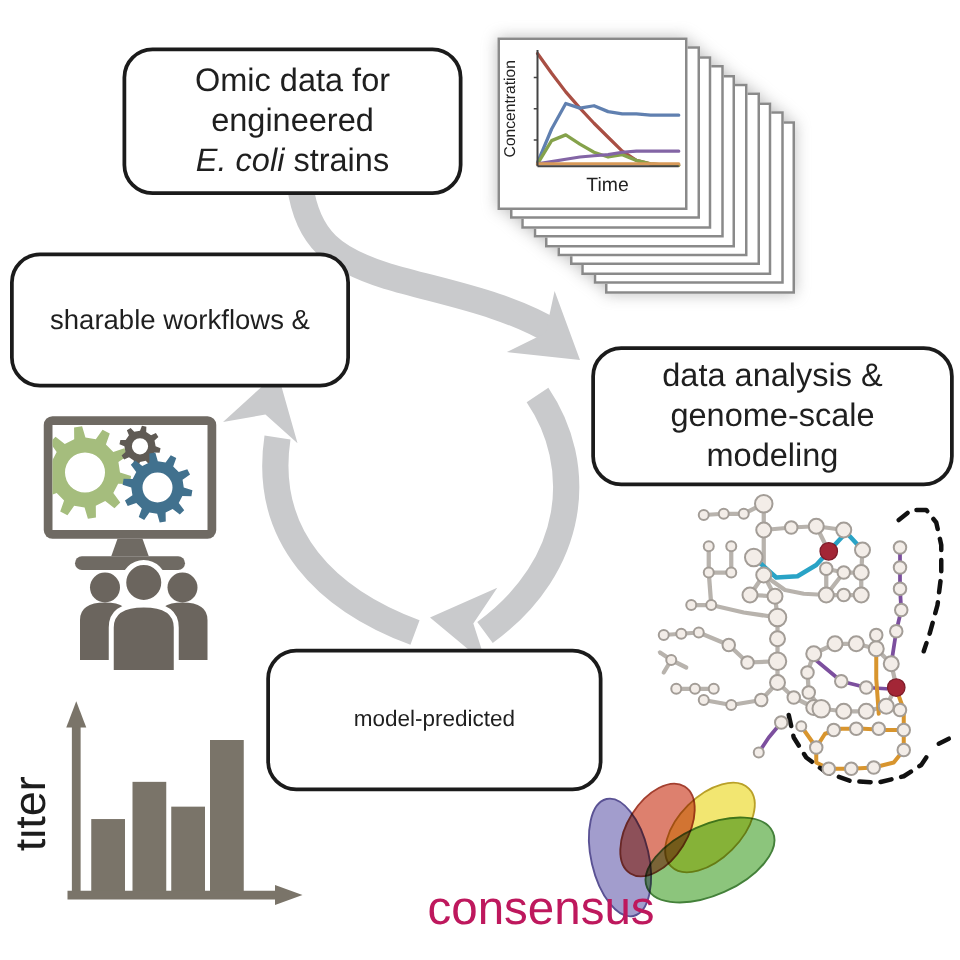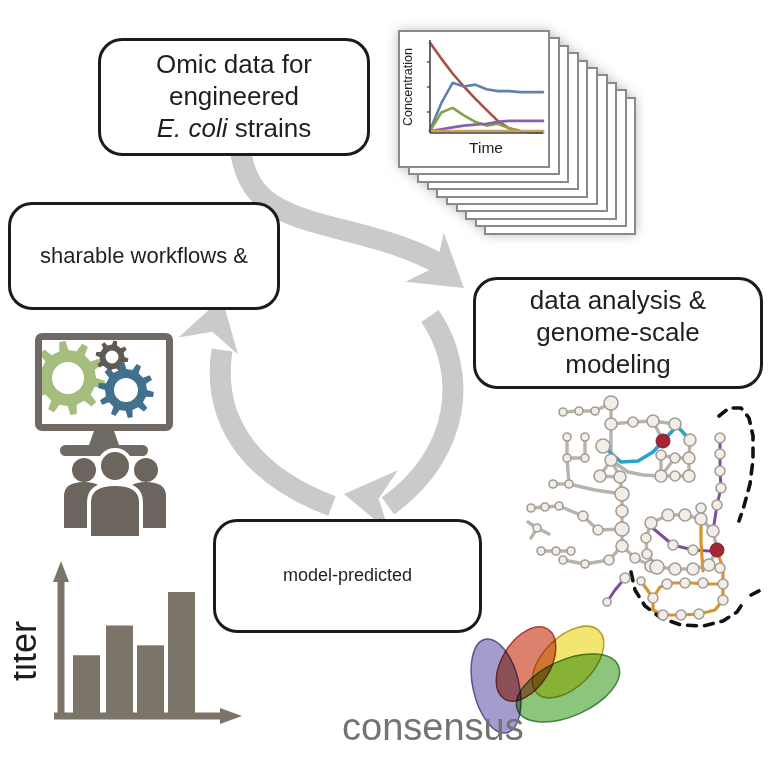--- a/index.html
+++ b/index.html
@@ -270,15 +270,15 @@
     </svg>
 
   <svg id="venn-icon" class="abs" width="185" height="150" viewBox="0 0 185 150">
     <g id="venn-g" style="isolation:isolate">
         <ellipse cx="41" cy="74" rx="23" ry="48" transform="rotate(-13 41 74)" fill="#8b84c0" fill-opacity="0.8" stroke="#5a5294" stroke-width="1.5" style="mix-blend-mode: multiply;"></ellipse>
         <ellipse cx="71" cy="52" rx="41" ry="24" transform="rotate(-58 71 52)" fill="#d4604a" fill-opacity="0.8" stroke="#a33f2f" stroke-width="1.5" style="mix-blend-mode: multiply;"></ellipse>
         <ellipse cx="113" cy="50" rx="44" ry="25" transform="rotate(-45 113 50)" fill="#efe04e" fill-opacity="0.8" stroke="#b9a028" stroke-width="1.5" style="mix-blend-mode: multiply;"></ellipse>
         <ellipse cx="113" cy="76" rx="55" ry="28" transform="rotate(-24 113 76)" fill="#6fb75b" fill-opacity="0.8" stroke="#44813a" stroke-width="1.5" style="mix-blend-mode: multiply;"></ellipse>
       </g>
   </svg>
-  <div class="abs" id="consensus-label" style="color: #737373;">consensus</div>
+  <div class="abs" id="consensus-label" style="color: #be185d;">consensus</div>
 
 </div>
 
 </body></html>

